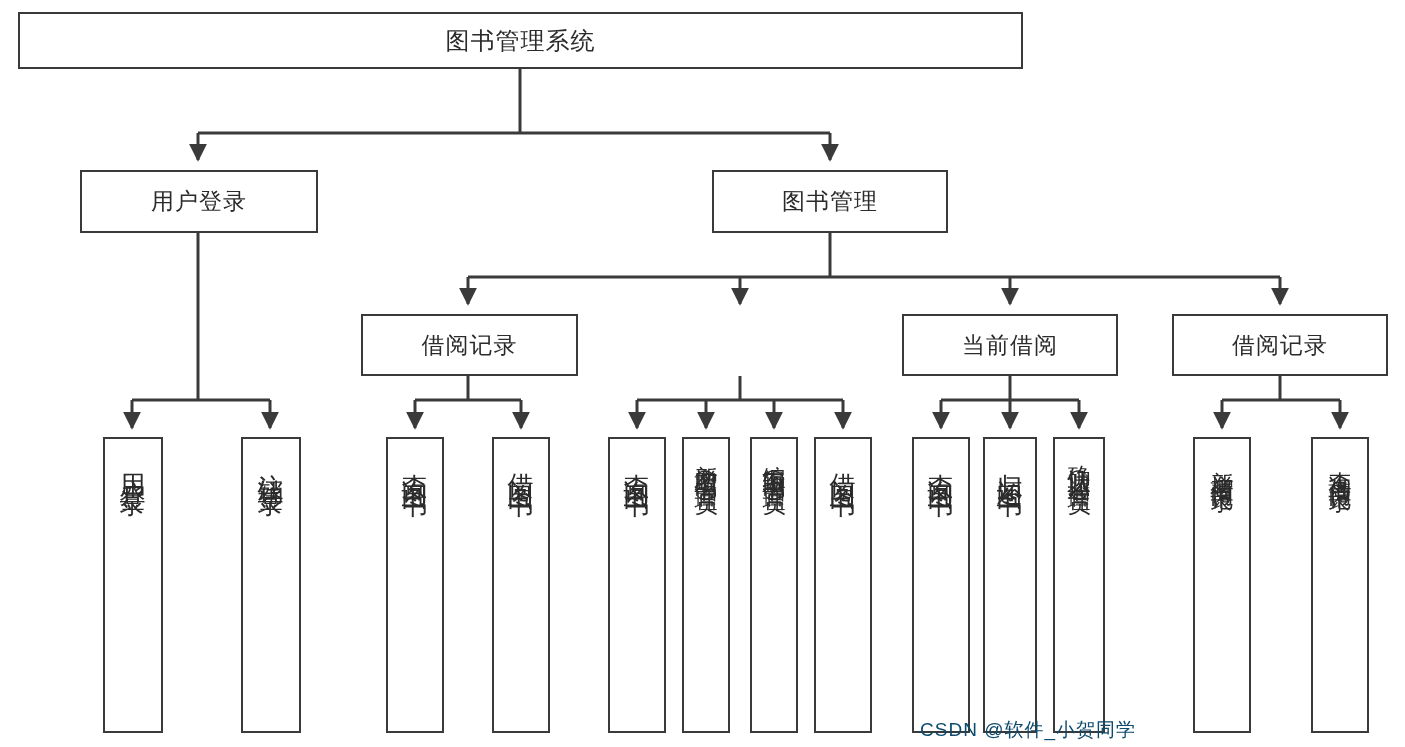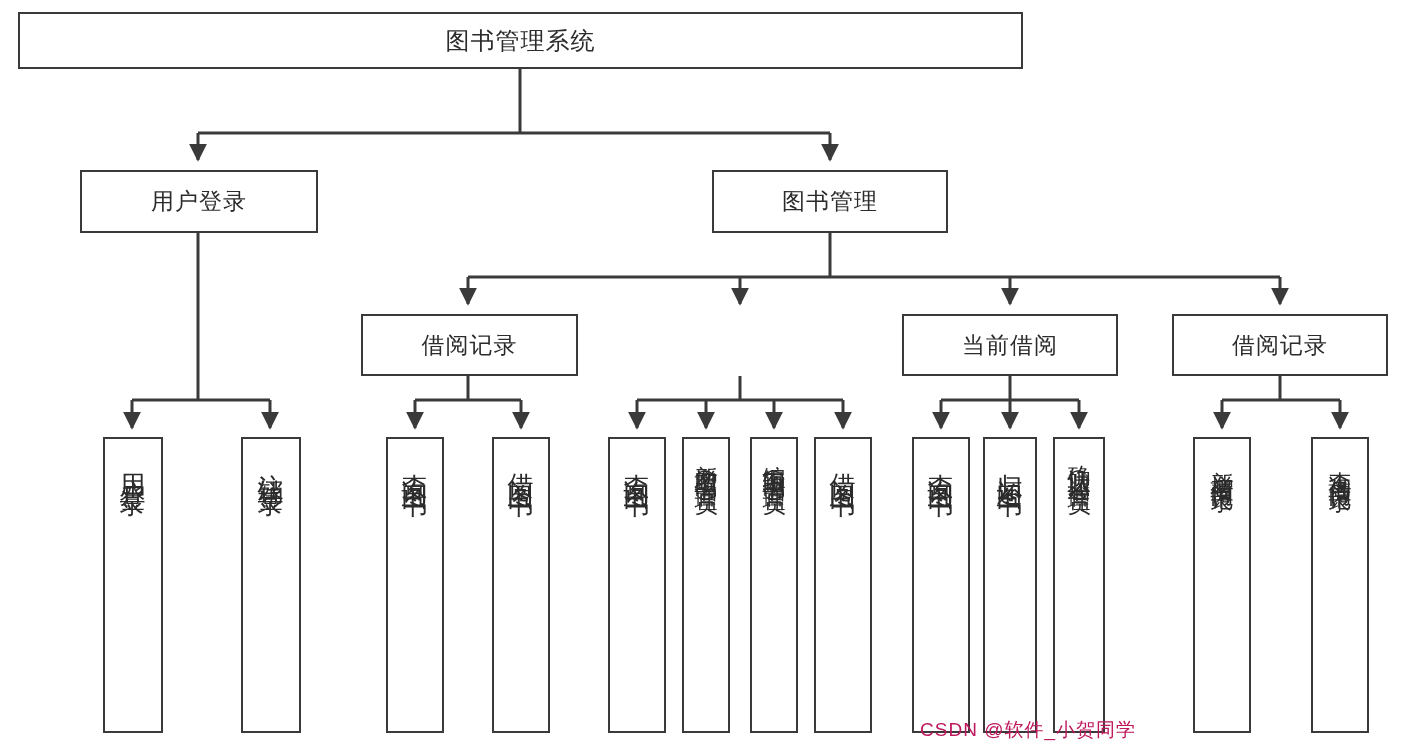--- a/index.html
+++ b/index.html
@@ -54,21 +54,21 @@
     font-size:23px;
     letter-spacing:4px;
   }
   .node.vert.tall-text{padding-top:8px;}
 
   .watermark{
     position:absolute;
     right:8px;
     bottom:4px;
     font-size:19px;
-    color:#be185d;
+    color:#0c4a6e;
     letter-spacing:1px;
     white-space:nowrap;
     font-family:"Liberation Sans","DejaVu Sans",sans-serif;
   }
 </style>
 </head>
 <body>
 
 <div id="canvas">
 

